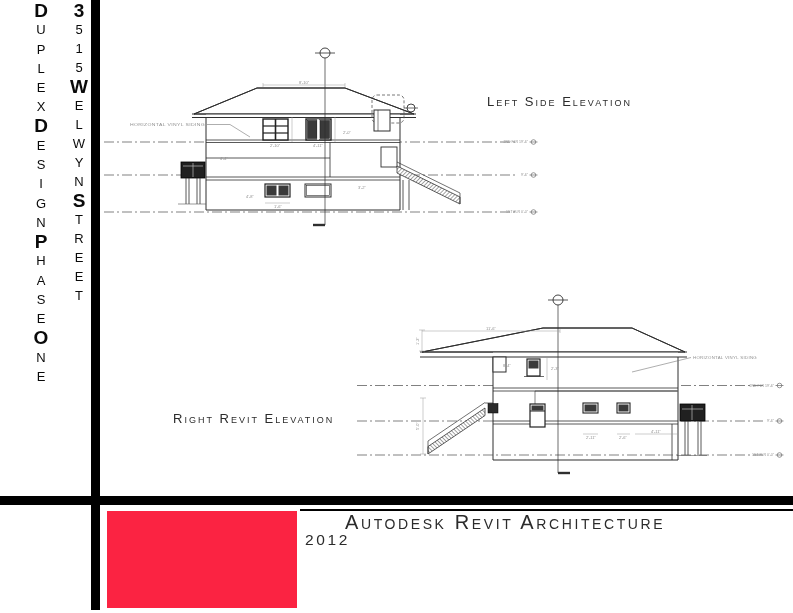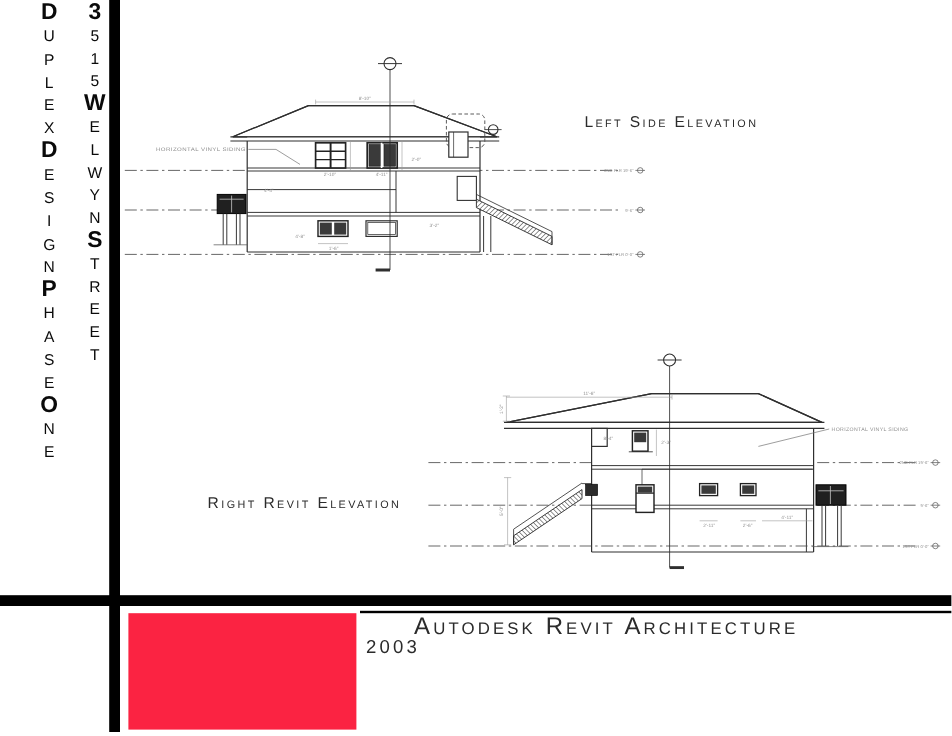--- a/index.html
+++ b/index.html
@@ -85,21 +85,21 @@
   </div>
 
 <div class="vbar"></div>
 <div class="hbar"></div>
 <div class="thinline"></div>
 <div class="redrect"></div>
 
 <div class="title left-elev-title">Left Side Elevation</div>
 <div class="title right-elev-title">Right Revit Elevation</div>
 <div class="tb-software">Autodesk Revit Architecture</div>
-<div class="tb-year">2003</div>
+<div class="tb-year">2012</div>
 
 <svg class="elev" style="left:100px;top:38px;width:445px;height:200px" viewBox="0 0 445 200">
   <defs>
     <pattern id="hatchA" patternUnits="userSpaceOnUse" width="2.8" height="2.8" patternTransform="rotate(45)">
       <rect width="2.8" height="2.8" fill="#ffffff"></rect>
       <line x1="0" y1="0" x2="0" y2="2.8" stroke="#333" stroke-width="0.9"></line>
     </pattern>
   </defs>
 
   <g stroke="#4a4a4a" stroke-width="0.7" stroke-dasharray="10 3 2 3">

